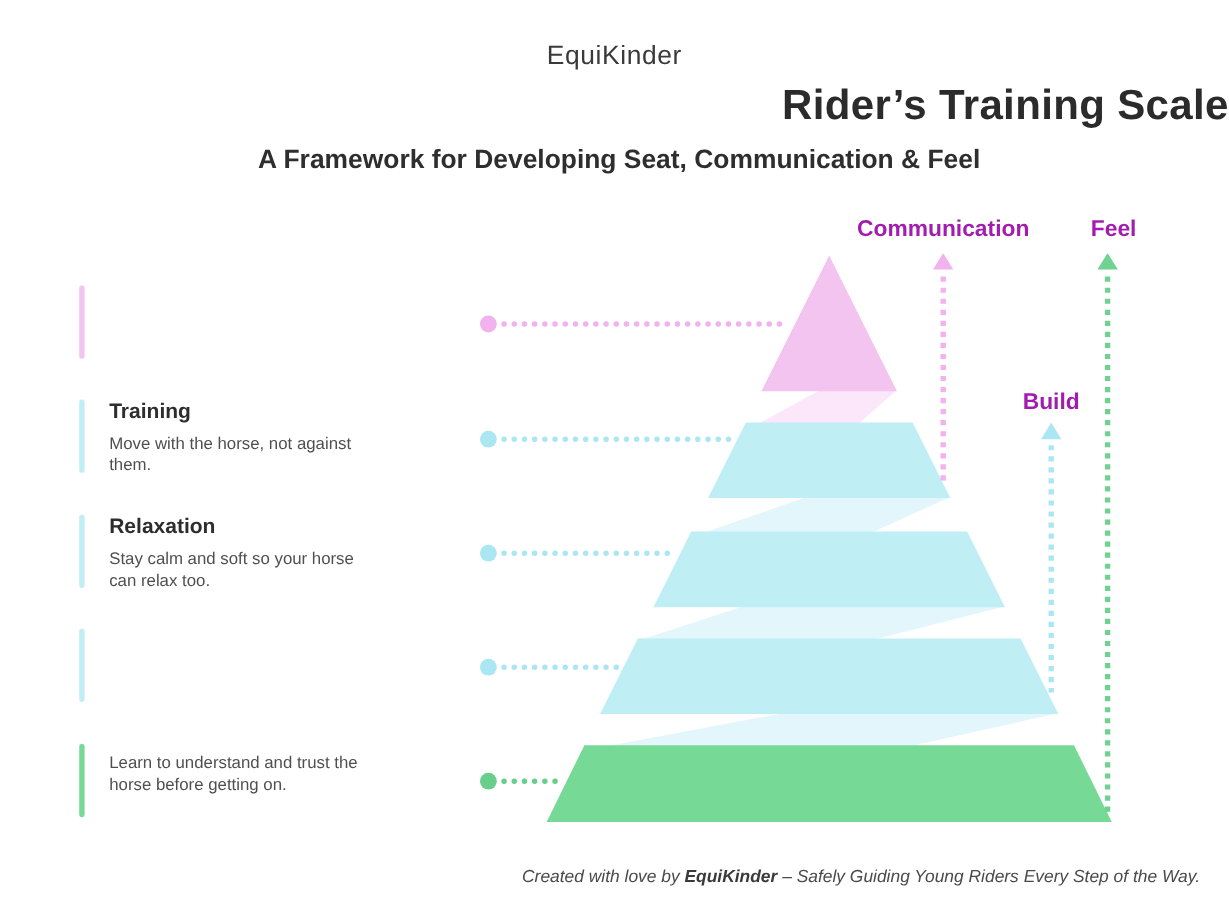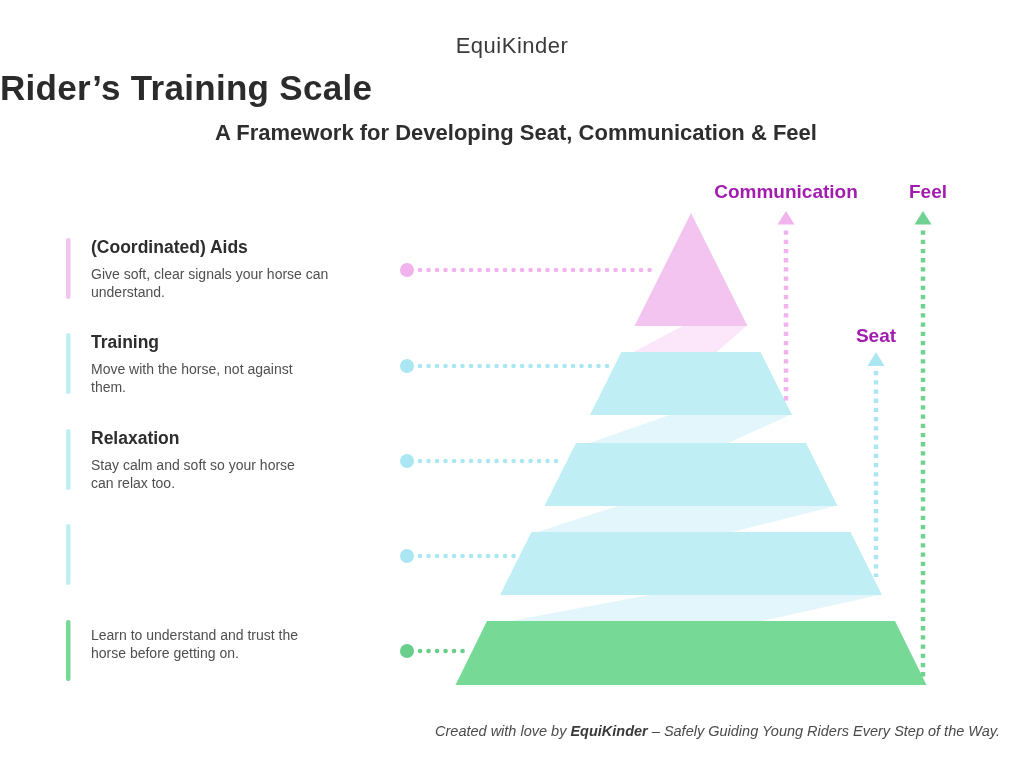--- a/index.html
+++ b/index.html
@@ -1,20 +1,20 @@
 <!DOCTYPE html>
 <html><head>
 <meta charset="utf-8">
 <style>
   html,body{margin:0;padding:0;background:#fff;}
   .canvas{position:relative;width:1024px;height:768px;background:#ffffff;overflow:hidden;
           font-family:"Liberation Sans", sans-serif;color:#2e2e2e;}
   .brand{position:absolute;top:33px;left:0;width:1024px;text-align:center;
          font-size:22px;font-weight:500;color:#3a3a3a;letter-spacing:.5px;}
-  .title{position:absolute;top:68px;left:0;width:1024px;text-align:left;margin:0;
+  .title{position:absolute;top:68px;left:0;width:1024px;text-align:right;margin:0;
          font-size:35px;font-weight:800;color:#2b2b2b;letter-spacing:.3px;}
   .subtitle{position:absolute;top:120px;left:4px;width:1024px;text-align:center;
             font-size:22px;font-weight:700;color:#2e2e2e;}
   .overlay{position:absolute;left:0;top:0;}
   .item{position:absolute;left:66px;padding-left:25px;width:290px;}
   .item-title{font-size:17.5px;font-weight:800;color:#2d2d2d;line-height:21px;}
   .item-desc{margin-top:8px;font-size:14px;color:#4f4f4f;line-height:17.5px;
              white-space:pre-line;max-width:262px;}
   .arrow-label{position:absolute;transform:translateX(-50%);font-size:19px;font-weight:800;
                color:#a21caf;white-space:nowrap;}
@@ -68,39 +68,34 @@
     <polygon points="786,211 794.5,224.5 777.5,224.5" stroke-width="4" stroke-linejoin="round" fill="#f2b2ee"></polygon>
     <line x1="786" y1="230.5" x2="786" y2="402" stroke-width="4.5" stroke-dasharray="4.3 4.9" stroke="#f2b2ee"></line>
 
     <polygon points="923,211 931.5,224.5 914.5,224.5" stroke-width="4" stroke-linejoin="round" fill="#6fd290"></polygon>
     <line x1="923" y1="230.5" x2="923" y2="678" stroke-width="4.5" stroke-dasharray="4.3 4.9" stroke="#6fd290"></line>
 
     <polygon points="876,352 884.5,366 867.5,366" stroke-width="4" stroke-linejoin="round" fill="#abe7f2"></polygon>
     <line x1="876" y1="371" x2="876" y2="577" stroke-width="4.5" stroke-dasharray="4.3 4.9" stroke="#abe7f2"></line>
   </svg>
 
-  <div class="item" style="top:237px">
-    <div class="item-title">(Coordinated) Aids</div>
-    <div class="item-desc">Give soft, clear signals your horse can
-understand.</div>
-  </div>
   <div class="item" style="top:332px">
     <div class="item-title">Training</div>
     <div class="item-desc">Move with the horse, not against
 them.</div>
   </div>
   <div class="item" style="top:428px">
     <div class="item-title">Relaxation</div>
     <div class="item-desc">Stay calm and soft so your horse
 can relax too.</div>
   </div>
   <div class="item" style="top:619px">
     <div class="item-desc">Learn to understand and trust the
 horse before getting on.</div>
   </div>
 
   <div class="arrow-label" style="left:786px;top:181px">Communication</div>
   <div class="arrow-label" style="left:928px;top:181px">Feel</div>
-  <div class="arrow-label" style="left:876px;top:325px">Seat</div>
+  <div class="arrow-label" style="left:876px;top:325px">Build</div>
 
   <div class="footer"><span>Created with love by </span><span class="b">EquiKinder</span><span> – Safely Guiding Young Riders Every Step of the Way.</span></div>
 
 </div>
 
 </body></html>

